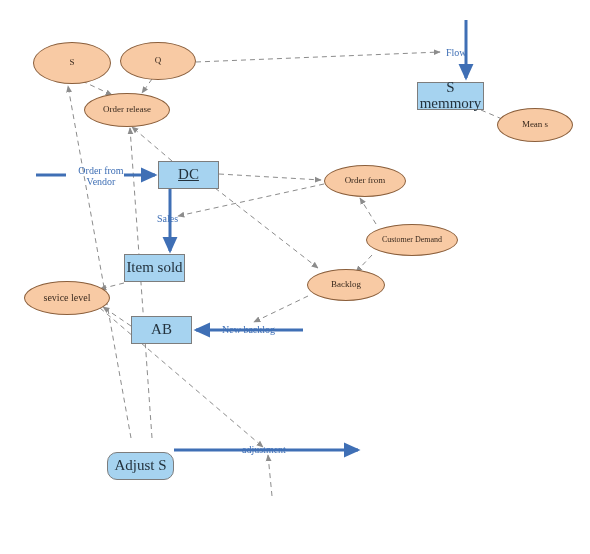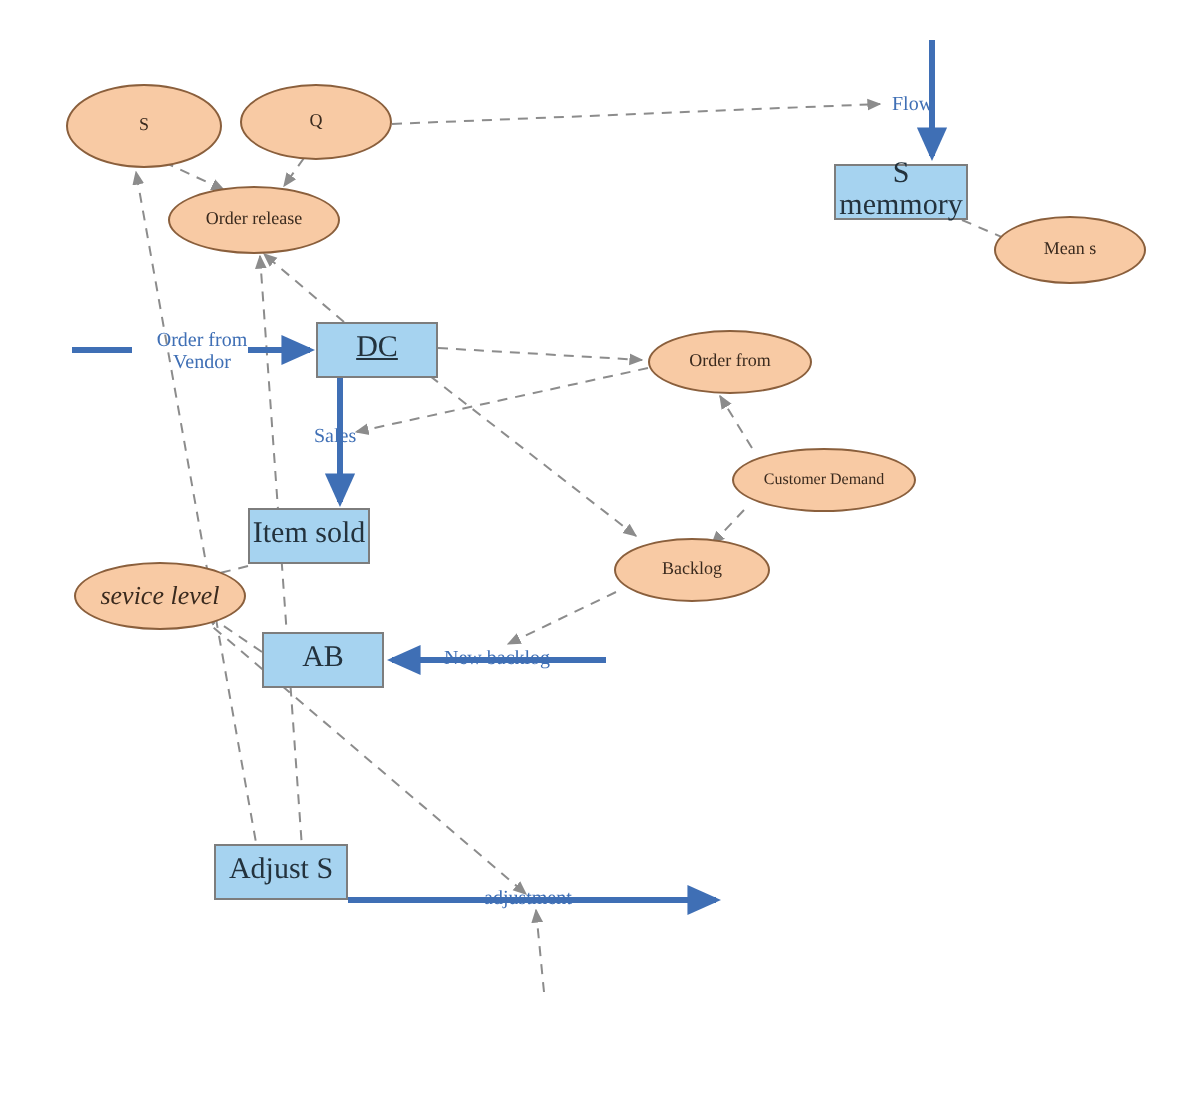--- a/index.html
+++ b/index.html
@@ -141,37 +141,37 @@
   </div>
   <div class="node ellipse" style="left:324px; top:165px; width:82px; height:32px;">
     <span>Order from</span>
   </div>
   <div class="node ellipse" style="left:366px; top:224px; width:92px; height:32px; font-size:8px;">
     <span>Customer Demand</span>
   </div>
   <div class="node ellipse" style="left:307px; top:269px; width:78px; height:32px;">
     <span>Backlog</span>
   </div>
-  <div class="node ellipse" style="left:37px;  top:281px; width:86px; height:34px; font-size:13px;font-style:italic;">
+  <div class="node ellipse" style="left:24px;  top:281px; width:86px; height:34px; font-size:10px;">
     <span>sevice level</span>
   </div>
 
   <div class="node rect" style="left:417px; top:82px;  width:67px; height:28px;">
     <span>S memmory</span>
   </div>
   <div class="node rect" style="left:158px; top:161px; width:61px; height:28px;text-decoration:underline;">
     <span>DC</span>
   </div>
   <div class="node rect" style="left:124px; top:254px; width:61px; height:28px;">
     <span>Item sold</span>
   </div>
   <div class="node rect" style="left:131px; top:316px; width:61px; height:28px;">
     <span>AB</span>
   </div>
-  <div class="node rect" style="left:107px; top:422px; width:67px; height:28px;">
+  <div class="node rect" style="left:107px; top:452px; width:67px; height:28px;border-radius:10px;">
     <span>Adjust S</span>
   </div>
 
   <div class="flow-label" style="left:446px; top:47px;">Flow</div>
   <div class="flow-label two-line" style="left:74px; top:165px;">Order from Vendor</div>
   <div class="flow-label" style="left:157px; top:213px;">Sales</div>
   <div class="flow-label" style="left:222px; top:324px;">New backlog</div>
   <div class="flow-label" style="left:242px; top:444px;">adjustment</div>
 
 </div>

